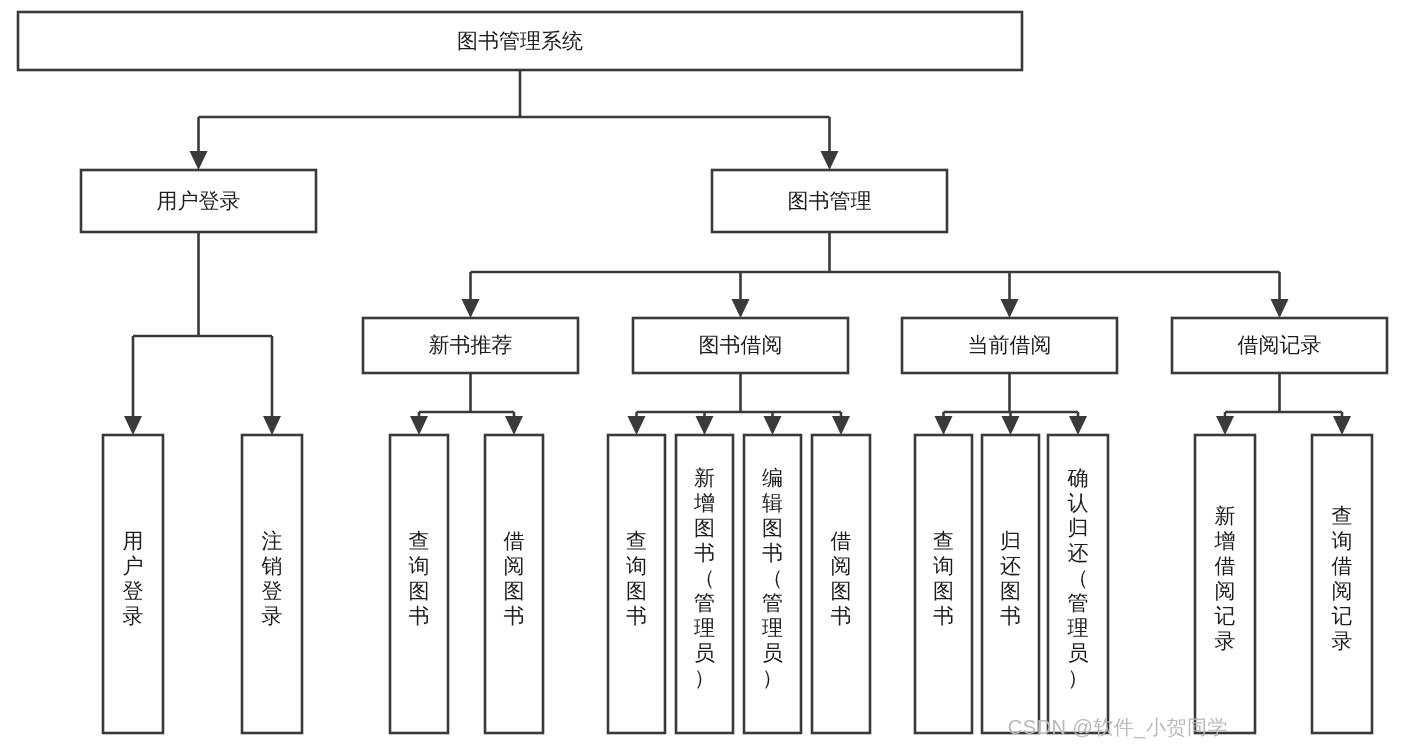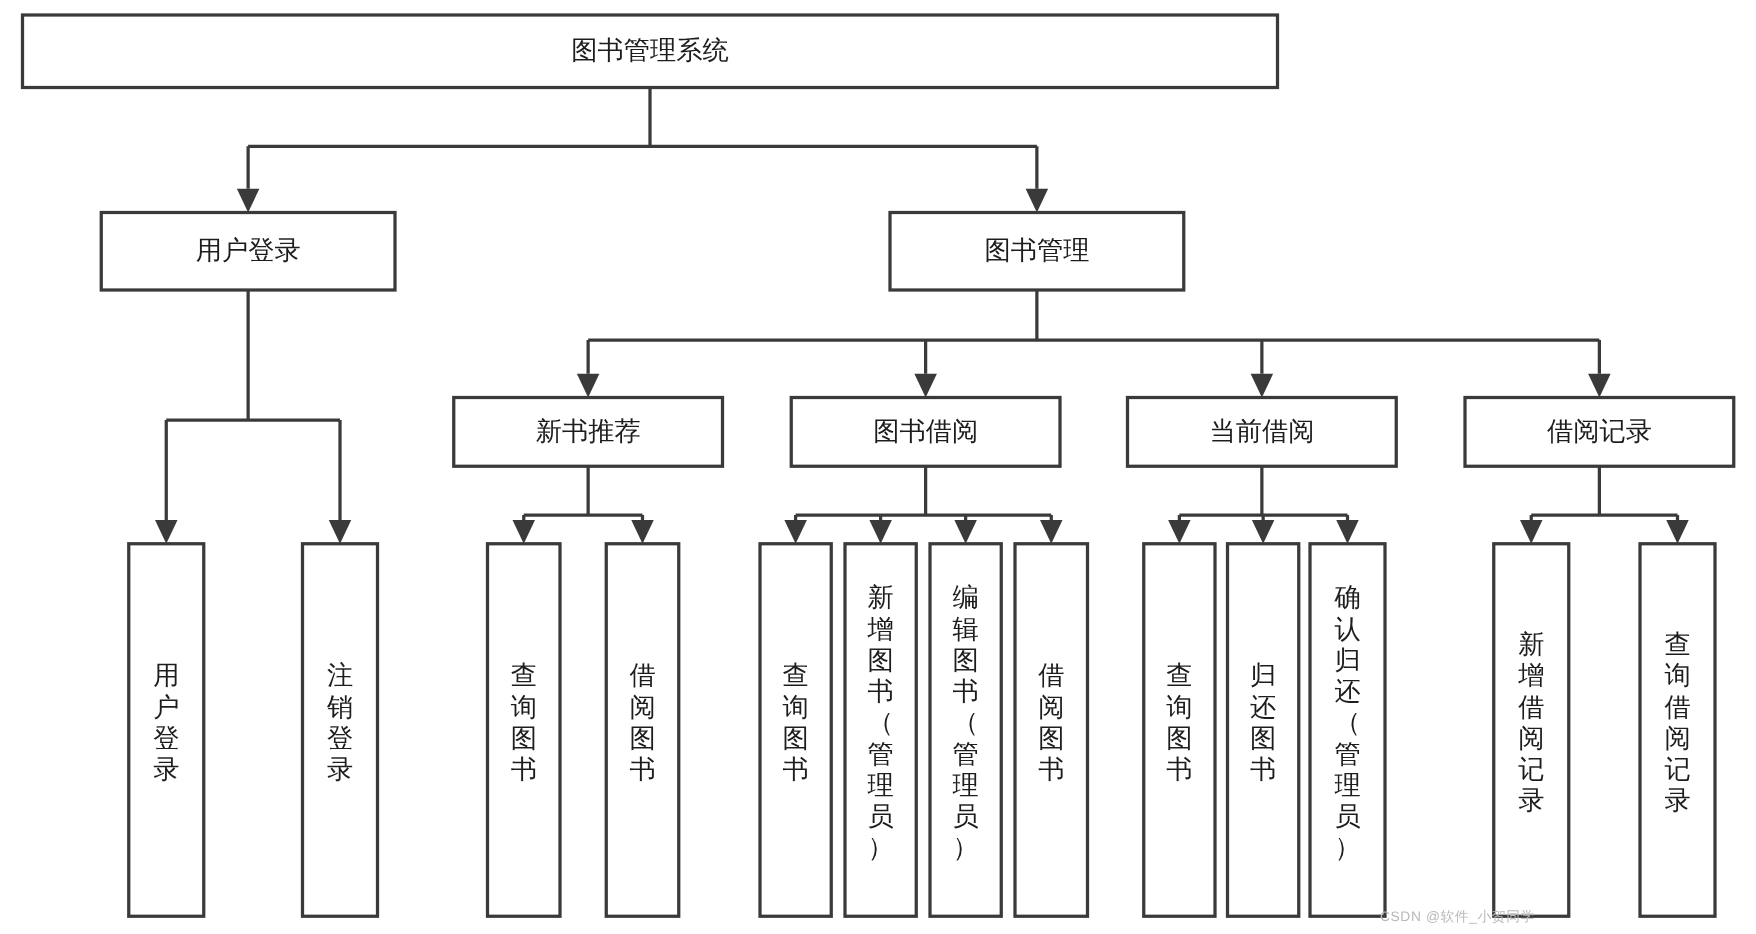--- a/index.html
+++ b/index.html
@@ -52,21 +52,21 @@
     font-family: "Liberation Sans", "DejaVu Sans", sans-serif;
     font-size: 21px;
     fill: #1d1d1d;
     text-anchor: middle;
   }
   .watermark {
     position: absolute;
     right: 8px;
     bottom: 6px;
     font-family: "Liberation Sans", "DejaVu Sans", sans-serif;
-    font-size: 11px;
+    font-size: 20px;
     color: #b9b9b9;
     letter-spacing: 0.5px;
     white-space: nowrap;
     pointer-events: none;
   }
 </style>
 </head>
 <body>
 
 <div id="diagram-root">

